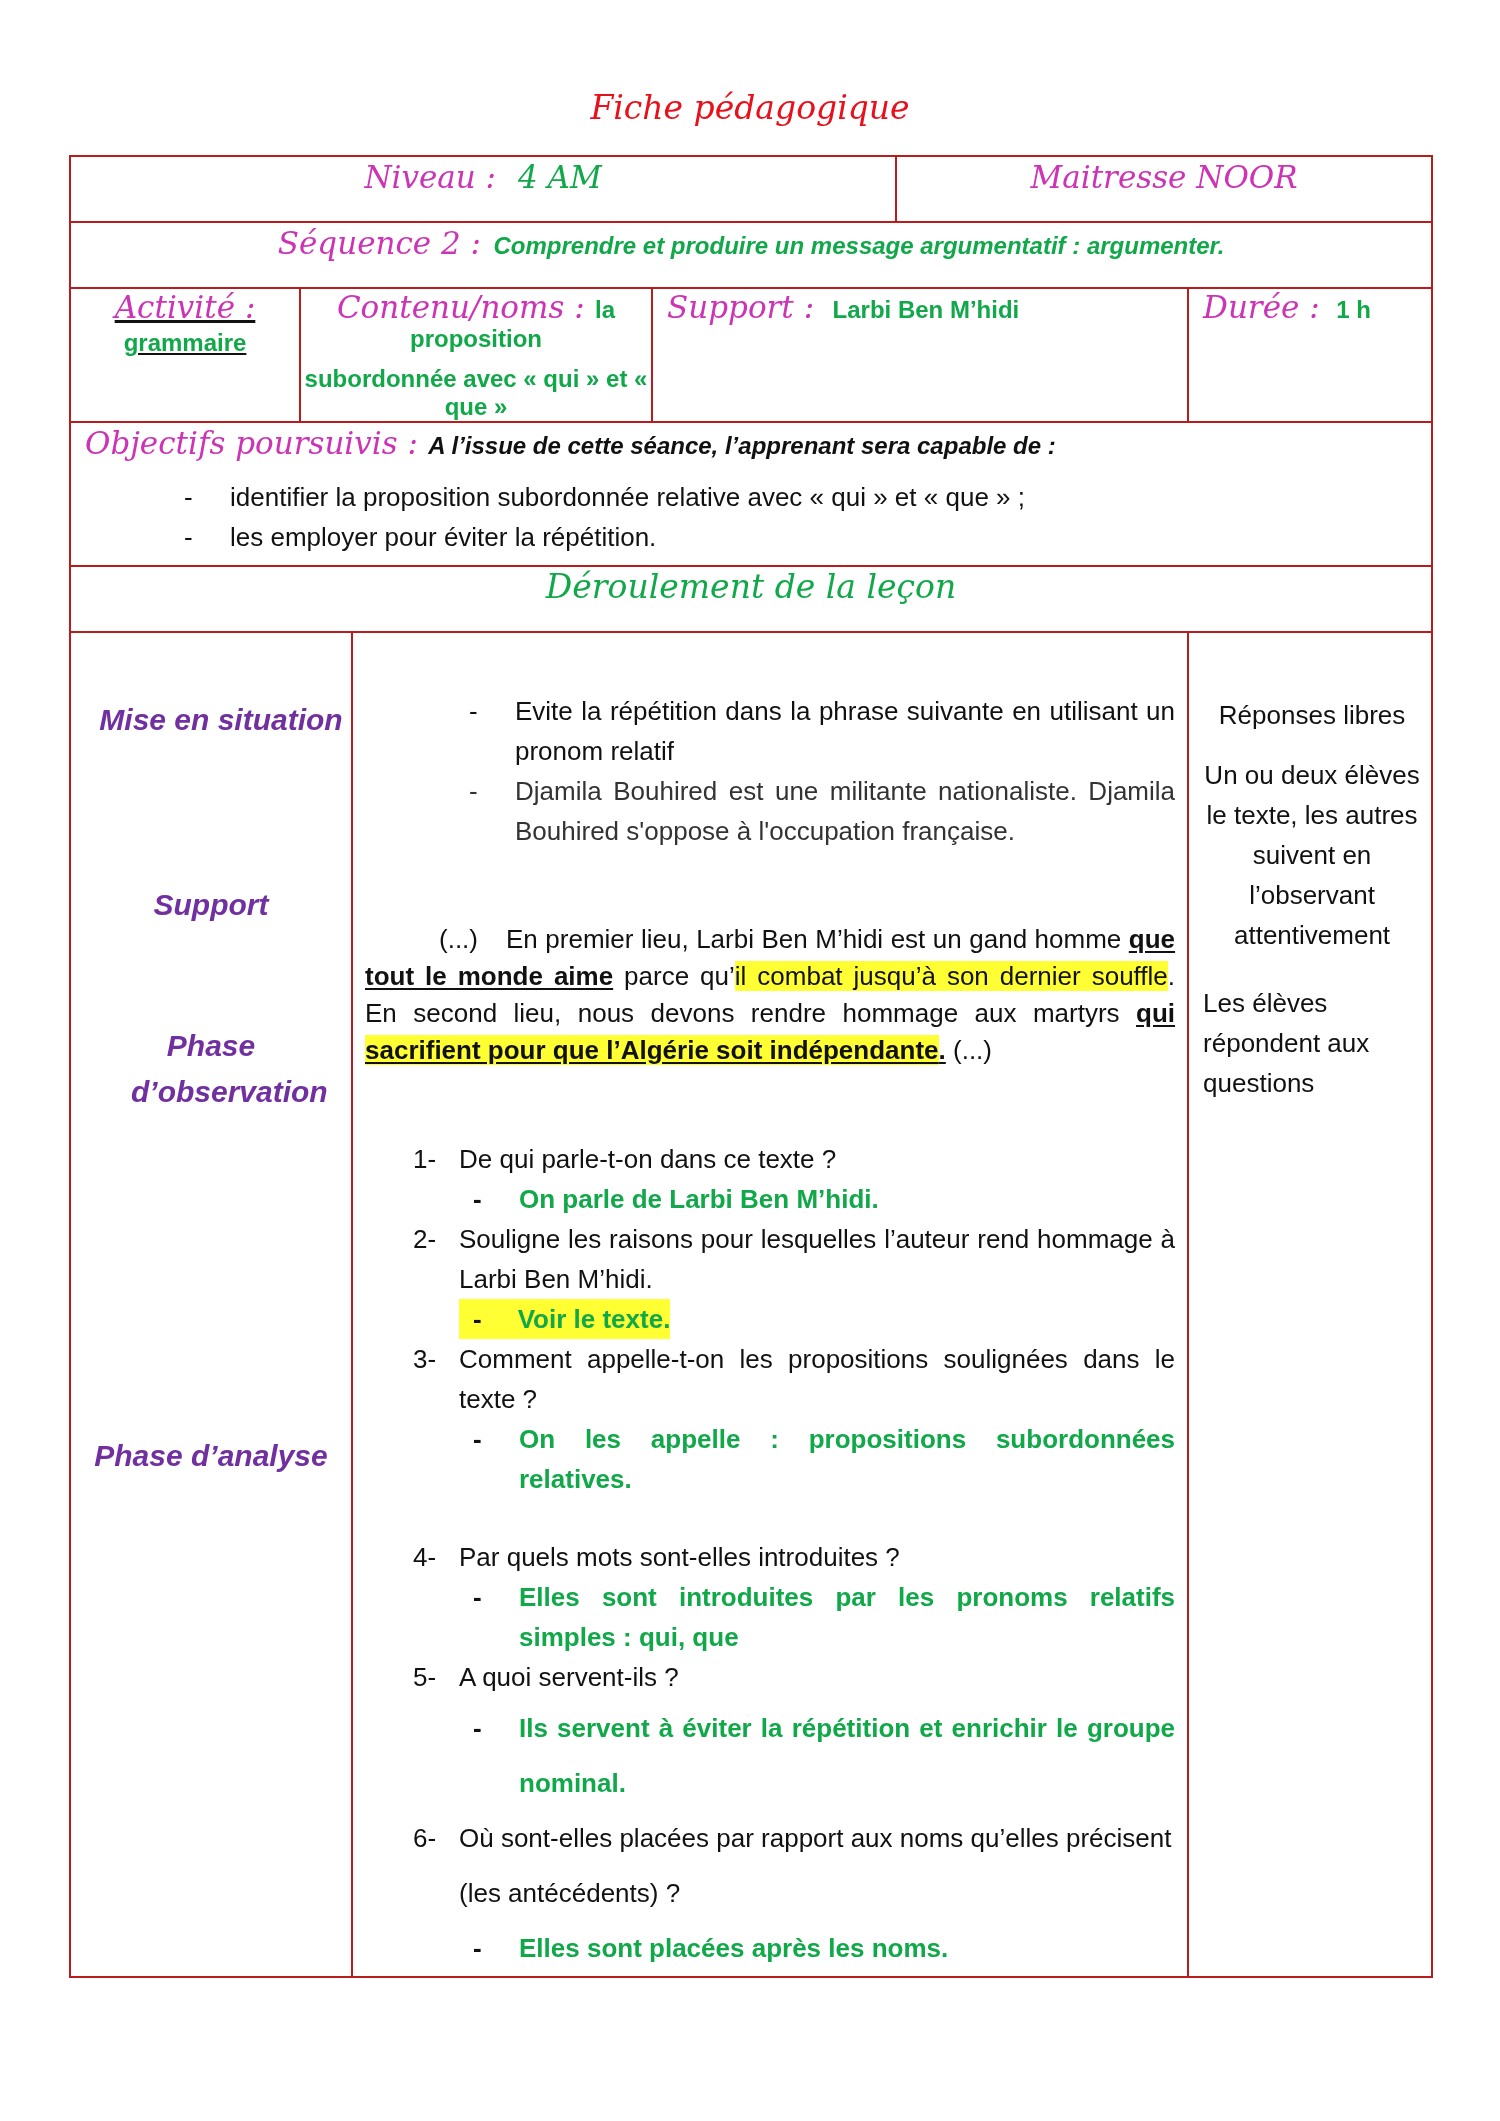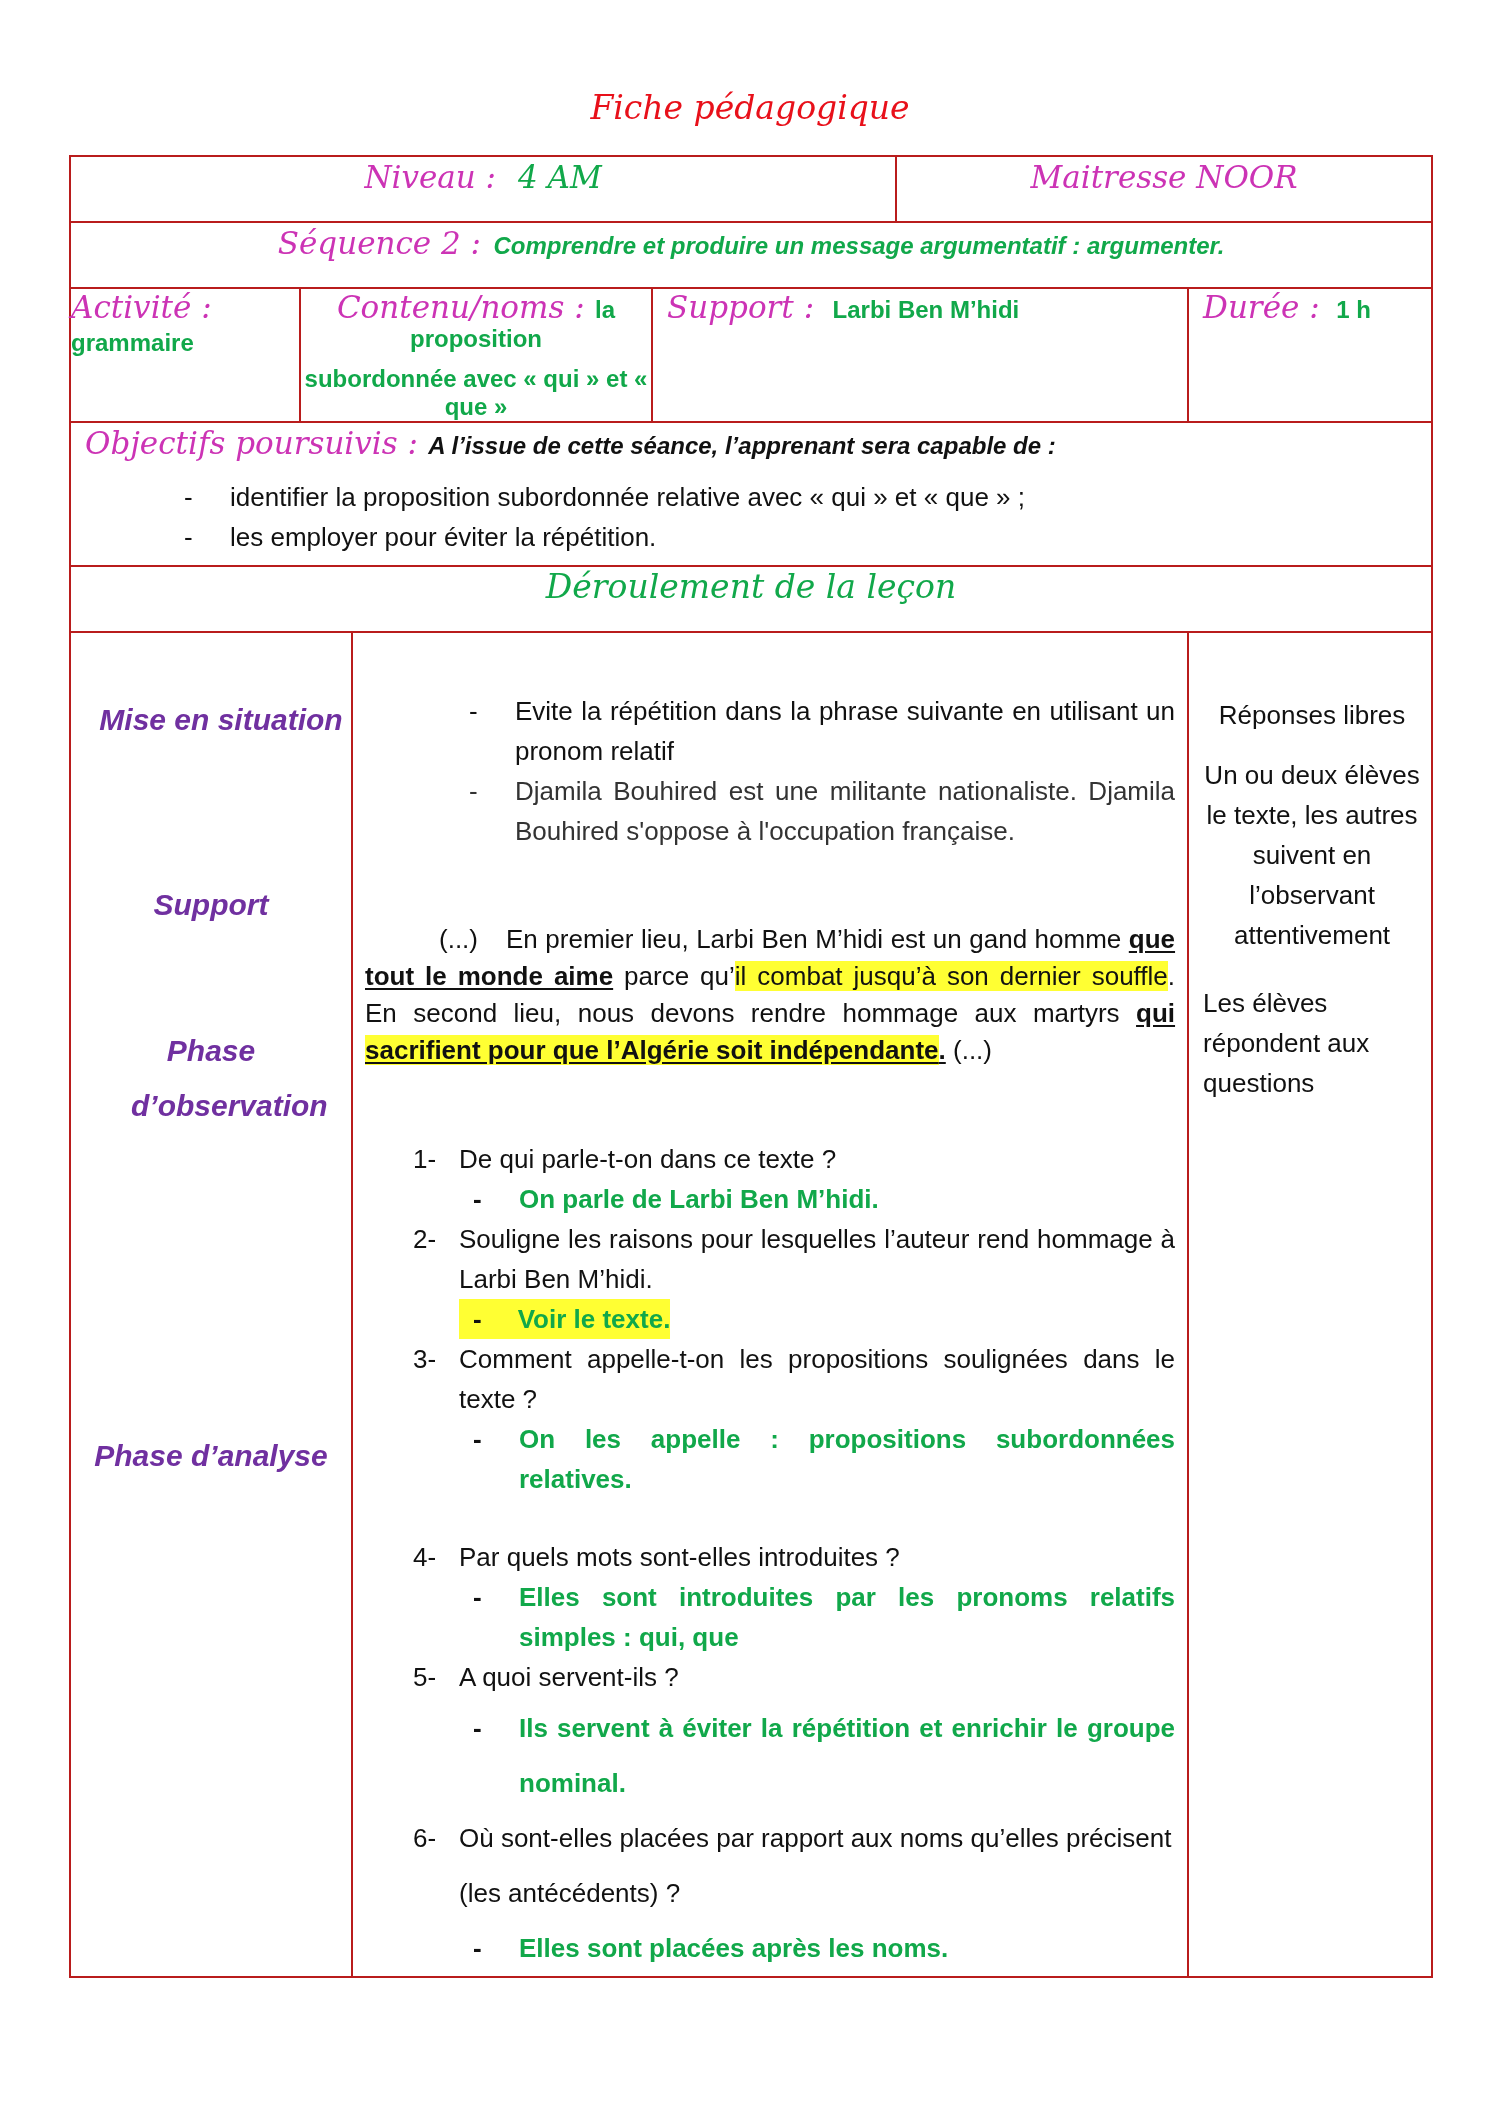--- a/index.html
+++ b/index.html
@@ -60,21 +60,21 @@
   <tr style="height:66px">
     <td colspan="7" style="text-align:center;">
       <div style="padding-top:2px;">
         <span class="lab script mag">Séquence 2 :</span>
         <span class="grn bold it" style="font-size:24px;margin-left:8px;">Comprendre et produire un message argumentatif : argumenter.</span>
       </div>
     </td>
   </tr>
 
   <tr style="height:106px">
-    <td style="text-align:left;">
+    <td style="text-align:center;text-decoration:underline;">
       <div class="lab script mag" style="margin-top:0px;">Activité :</div>
       <div class="val grn" style="margin-top:4px;">grammaire</div>
     </td>
     <td colspan="2" style="text-align:center;">
       <div style="margin-top:0px;">
         <span class="lab script mag">Contenu/noms :</span>
         <span class="val grn" style="margin-left:6px;">la proposition</span>
       </div>
       <div class="val grn" style="margin-top:12px;">subordonnée avec « qui » et « que »</div>
     </td>
@@ -110,21 +110,21 @@
       <div class="script grn" style="font-size:33px;padding-top:0px;">Déroulement de la leçon</div>
     </td>
   </tr>
 
 
   <tr style="height:1300px">
 
     <td colspan="2" style="position:relative;">
       <div class="phase" style="top:70px;padding-left:10px;">Mise en situation</div>
       <div class="phase" style="top:255px;">Support</div>
-      <div class="phase" style="top:390px;line-height:55px;padding:0 60px;box-sizing:border-box;">Phase d’observation</div>
+      <div class="phase" style="top:390px;line-height:46px;padding:0 60px;box-sizing:border-box;">Phase d’observation</div>
       <div class="phase" style="top:806px;">Phase d’analyse</div>
     </td>
 
     <td colspan="4" style="padding:58px 12px 0 12px;">
       <ul class="dash body" style="margin-left:150px;">
         <li style="text-align:justify;"><span class="d">-</span><span>Evite la répétition dans la phrase suivante en utilisant un pronom relatif</span></li>
         <li style="text-align:justify;color:#333;"><span class="d">-</span><span>Djamila Bouhired est une militante nationaliste.  Djamila Bouhired s'oppose à l'occupation française.</span></li>
       </ul>
 
       <div class="body" style="margin-top:70px;text-align:justify;line-height:37px;">

